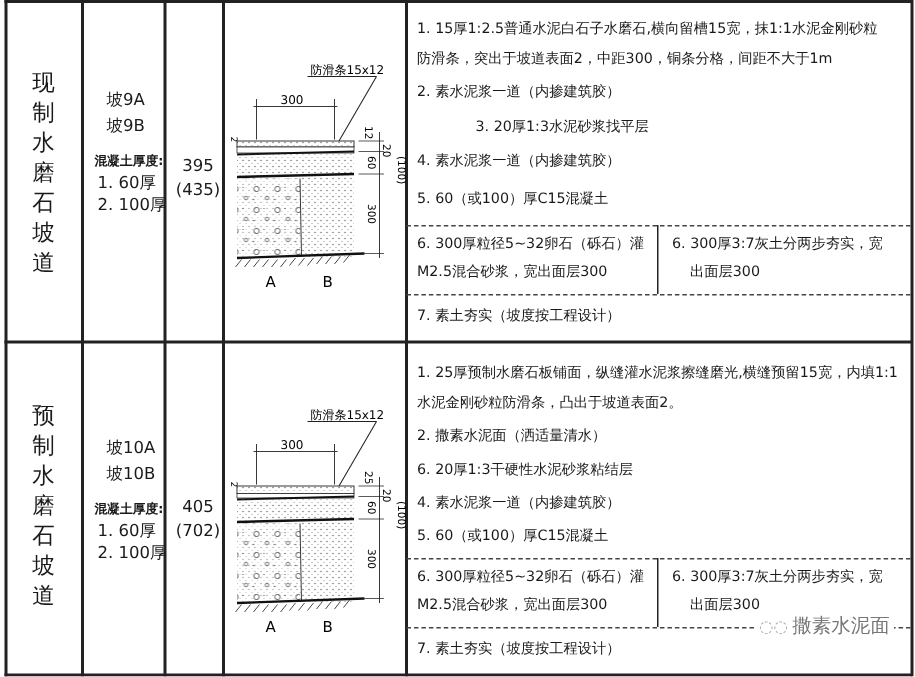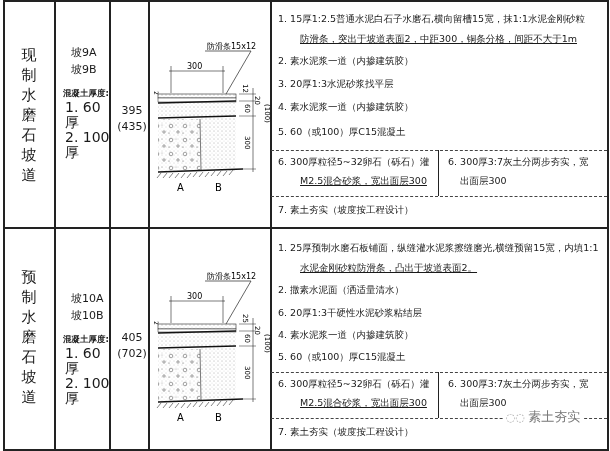--- a/index.html
+++ b/index.html
@@ -7,26 +7,26 @@
          font-family:"DejaVu Sans", sans-serif; color:#1a1a1a; }
   .tbl { position:absolute; left:3px; top:0; width:605px; height:451px; }
   .vline { position:absolute; background:#222; width:1.5px; }
   .hline { position:absolute; background:#222; height:1.5px; }
   .dline { position:absolute; height:0; border-top:1px dashed #444; }
   .cell-name { position:absolute; width:50px; display:flex; flex-direction:column; align-items:center; justify-content:center; }
   .cell-name span { font-size:15px; line-height:20px; }
   .cell-code { position:absolute; left:56px; width:52px; }
   .code { font-size:11px; line-height:17px; padding-left:12px; }
   .thick-title { font-size:8.5px; margin-top:10px; padding-left:4px; font-weight:bold;}
-  .thick-item { font-size:14px; line-height:15px; padding-left:6px; }
+  .thick-item { font-size:11px; line-height:15px; padding-left:6px; }
   .cell-total { position:absolute; left:110px; width:38px; text-align:center; font-size:11px; line-height:16px; }
   .diagram { position:absolute; left:150px; width:120px; height:160px; }
   .specs { position:absolute; left:275px; width:330px; font-size:9.5px; }
   .spec { position:absolute; left:0; white-space:nowrap; }
-  .spec.indent { left:22px;text-decoration:underline; }
+  .spec.indent { left:0; }
   .watermark { position:absolute; left:500px; top:408px; font-size:13px; color:#777; background:#fff; padding:0 3px; }
   .wm-icon { display:inline-block; font-size:11px; color:#aaa; margin-right:3px; }
 </style>
 </head>
 <body>
 
 <div class="tbl">
 
   <div class="vline" style="left:0;top:0;height:451px;"></div>
   <div class="vline" style="left:51px;top:0;height:451px;"></div>
@@ -48,21 +48,21 @@
 
   <div class="cell-name" style="left:1px;top:40px;height:150px;">
     <span>现</span>
     <span>制</span>
     <span>水</span>
     <span>磨</span>
     <span>石</span>
     <span>坡</span>
     <span>道</span>
   </div>
-  <div class="cell-code" style="top:44px;">
+  <div class="cell-code" style="top:58px;">
     <div class="code">坡9A</div>
     <div class="code">坡9B</div>
     <div class="thick-title">混凝土厚度:</div>
     <div class="thick-item">1. 60厚</div>
     <div class="thick-item">2. 100厚</div>
   </div>
   <div class="cell-total" style="top:86px;margin-top:17px;">
     <div>395</div>
     <div>(435)</div>
   </div>
@@ -110,21 +110,21 @@
       <text x="112" y="66" font-size="7" font-family="DejaVu Sans, sans-serif" transform="rotate(90 112 66)">(100)</text>
       <text x="92" y="98" font-size="7" font-family="DejaVu Sans, sans-serif" transform="rotate(90 92 98)">300</text>
       <text x="24" y="153" font-size="10" font-family="DejaVu Sans, sans-serif">A</text>
       <text x="62" y="153" font-size="10" font-family="DejaVu Sans, sans-serif">B</text>
     </svg>
   </div>
   <div class="specs" style="top:0;height:228px;">
     <div class="spec" style="top:13px;">1. 15厚1:2.5普通水泥白石子水磨石,横向留槽15宽，抹1:1水泥金刚砂粒</div>
     <div class="spec indent" style="top:33px;">防滑条，突出于坡道表面2，中距300，铜条分格，间距不大于1m</div>
     <div class="spec" style="top:55px;">2. 素水泥浆一道（内掺建筑胶）</div>
-    <div class="spec" style="top:78px;">3. 20厚1:3水泥砂浆找平层</div>
+    <div class="spec" style="top:78px;margin-left:39px;">3. 20厚1:3水泥砂浆找平层</div>
     <div class="spec" style="top:101px;">4. 素水泥浆一道（内掺建筑胶）</div>
     <div class="spec" style="top:126px;">5. 60（或100）厚C15混凝土</div>
     <div class="spec" style="top:156px;">6. 300厚粒径5~32卵石（砾石）灌</div>
     <div class="spec indent" style="top:175px;">M2.5混合砂浆，宽出面层300</div>
     <div class="spec" style="left:170px;top:156px;">6. 300厚3:7灰土分两步夯实，宽</div>
     <div class="spec" style="left:182px;top:175px;">出面层300</div>
     <div class="spec" style="top:204px;">7. 素土夯实（坡度按工程设计）</div>
   </div>
 
   <div class="cell-name" style="left:1px;top:262px;height:150px;">
@@ -190,15 +190,15 @@
     <div class="spec" style="top:101px;">4. 素水泥浆一道（内掺建筑胶）</div>
     <div class="spec" style="top:123px;">5. 60（或100）厚C15混凝土</div>
     <div class="spec" style="top:150px;">6. 300厚粒径5~32卵石（砾石）灌</div>
     <div class="spec indent" style="top:169px;">M2.5混合砂浆，宽出面层300</div>
     <div class="spec" style="left:170px;top:150px;">6. 300厚3:7灰土分两步夯实，宽</div>
     <div class="spec" style="left:182px;top:169px;">出面层300</div>
     <div class="spec" style="top:198px;">7. 素土夯实（坡度按工程设计）</div>
   </div>
 
   <div class="watermark">
-    <span class="wm-icon">◌◌</span><span>素土夯实</span>
+    <span class="wm-icon">◌◌</span><span>撒素水泥面</span>
   </div>
 </div>
 
 </body></html>

